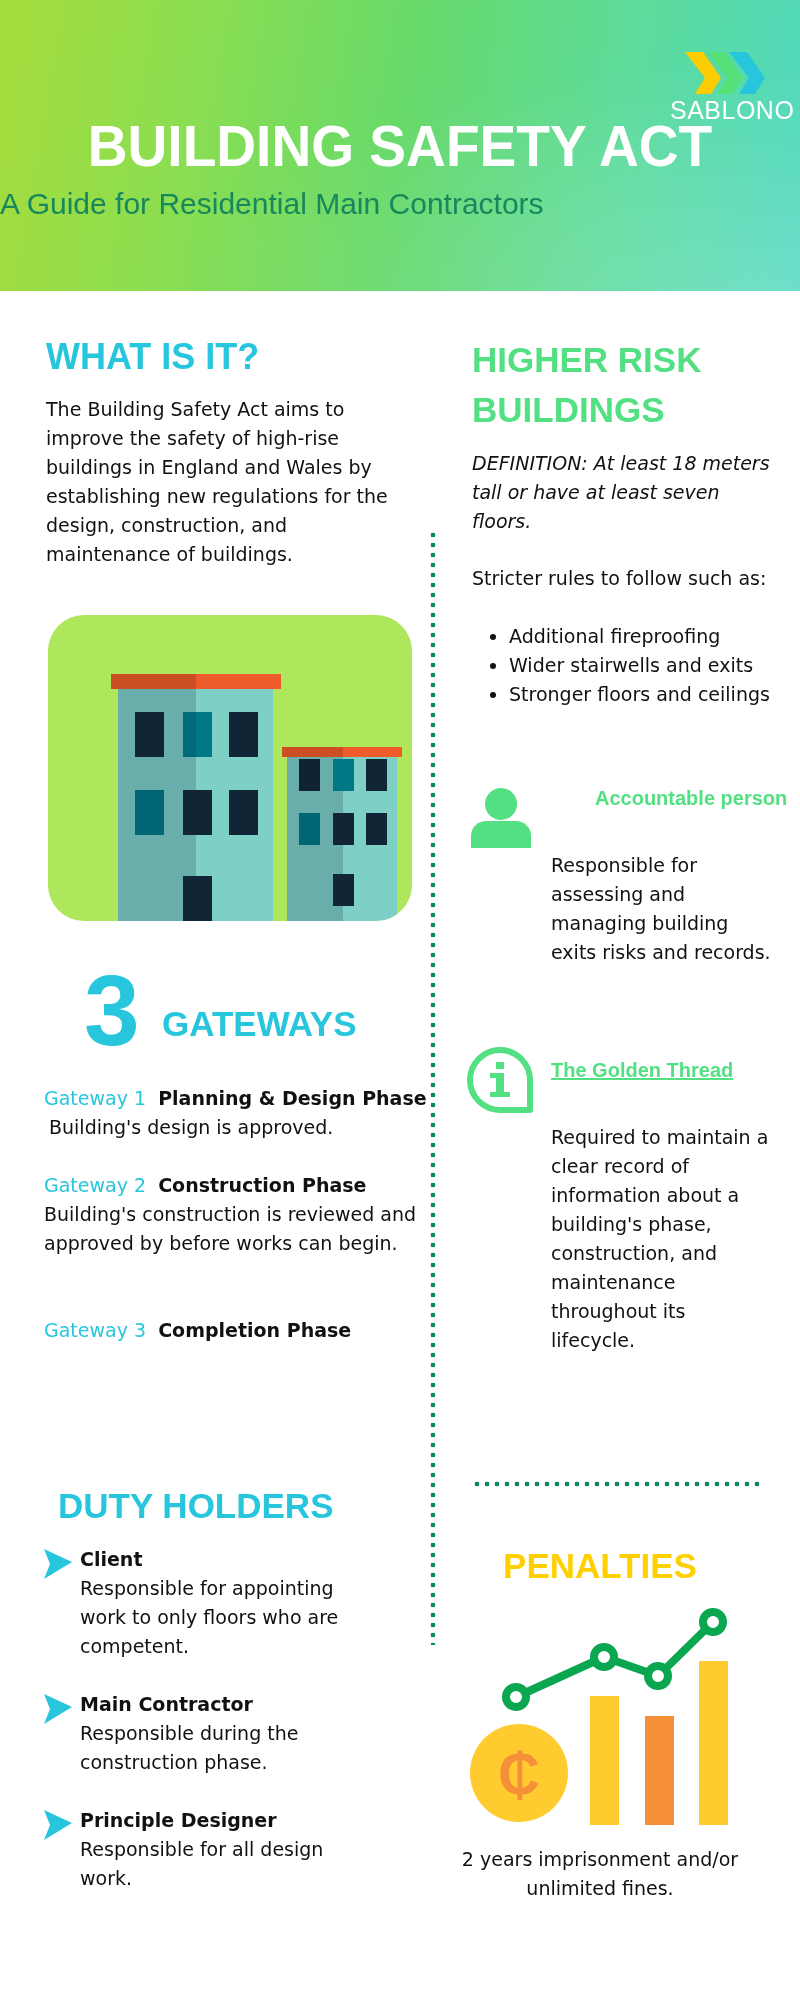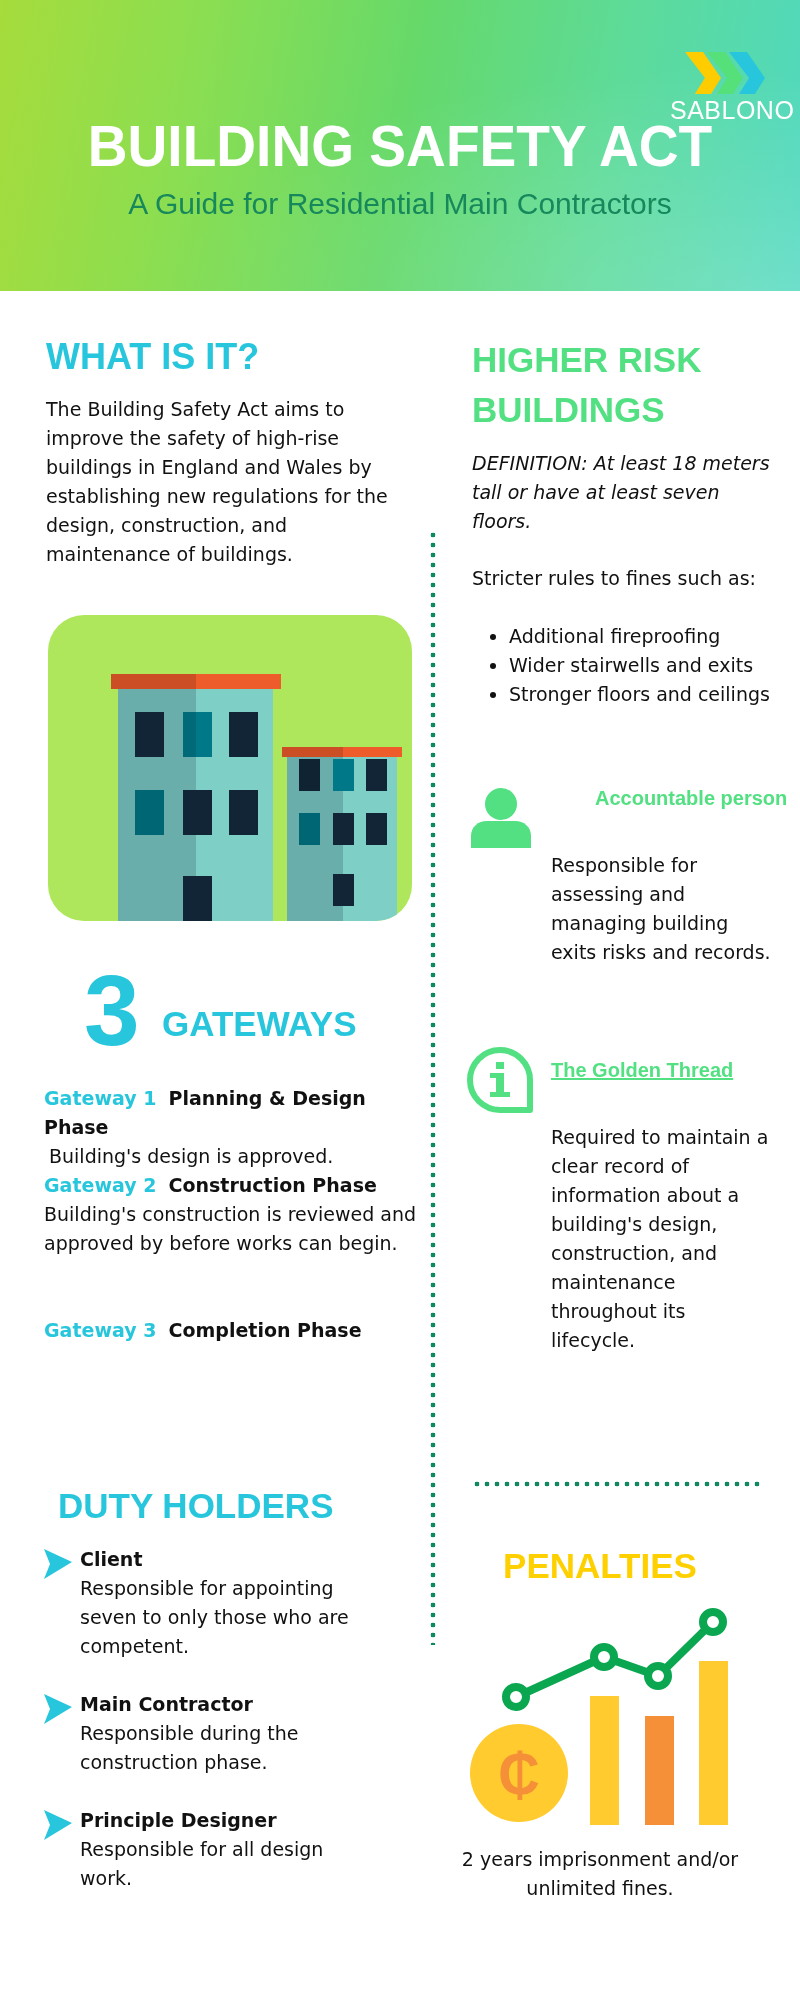--- a/index.html
+++ b/index.html
@@ -11,39 +11,39 @@
   .header { left:0; top:0; width:800px; height:291px;
     background: linear-gradient(100deg, #a6dc3c 0%, #8ade52 25%, #66d96a 50%, #5ddb9a 75%, #4fd8c0 100%); }
   .header::after { content:""; position:absolute; left:0; top:0; right:0; bottom:0;
     background: radial-gradient(ellipse at 95% 100%, rgba(255,255,255,0.18), rgba(255,255,255,0) 55%); }
   .logo { left:683px; top:22px; width:90px; height:80px; z-index:2;margin-top:30px; }
   .logo-text { position:absolute; left:-13px; top:44px; width:112px; text-align:center;
     font-family:"Liberation Sans", sans-serif; font-size:25px; color:#ffffff; letter-spacing:0.5px; }
   .title { left:0; top:112px; width:800px; text-align:center; z-index:2;
     font-family:"Liberation Sans", sans-serif; font-weight:bold; font-size:58px; color:#ffffff;
     letter-spacing:0px; transform:scaleX(0.95); }
-  .subtitle { left:0; top:187px; width:800px; text-align:center; z-index:2;
+  .subtitle { left:0; top:187px; width:800px; text-align:left; z-index:2;
     font-family:"Liberation Sans", sans-serif; font-size:30px; color:#17875c; }
 
   
   .body-text { font-family:"DejaVu Sans", sans-serif; font-size:19px; line-height:29px; color:#111; }
   .h-cyan { font-family:"Liberation Sans", sans-serif; font-weight:bold; color:#27c6dc; }
   .h-green { font-family:"Liberation Sans", sans-serif; font-weight:bold; color:#52e082; }
   .h-yellow { font-family:"Liberation Sans", sans-serif; font-weight:bold; color:#ffd000; }
 
   .what-title { left:46px; top:336px; font-size:36px; }
   .what-body { left:46px; top:395px; width:370px; }
 
   .illus { left:48px; top:615px; width:364px; height:306px; background:#aee75c; border-radius:36px; overflow:hidden; }
 
   .gw-three { left:84px; top:960px; font-family:"Liberation Sans", sans-serif; font-weight:bold;
     font-size:100px; line-height:100px; color:#27c6dc; }
   .gw-title { left:162px; top:1004px; font-size:35px; }
   .gw-block { left:44px; width:385px; }
-  .gw-label { color:#27c6dc; font-weight:bold; }
+  .gw-label { color:#27c6dc; font-weight:normal; }
   .gw-phase { color:#111; font-weight:bold; }
 
   .divider-v { left:430px; top:530px; width:6px; height:1115px;
     background-image: radial-gradient(circle, #0f8a5f 2.3px, transparent 2.6px);
     background-size: 6px 10px; background-repeat: repeat-y; }
   .divider-h { left:472px; top:1481px; width:288px; height:6px;
     background-image: radial-gradient(circle, #0f8a5f 2.3px, transparent 2.6px);
     background-size: 10px 6px; background-repeat: repeat-x; }
 
   .hr-title { left:472px; top:335px; font-size:35px; line-height:50px; }
@@ -139,21 +139,21 @@
   <div><span class="gw-label">Gateway 3</span>&nbsp;&nbsp;<span class="gw-phase">Completion Phase</span></div>
 </div>
 
 <div class="abs h-cyan dh-title">DUTY HOLDERS</div>
 
 <div class="abs body-text dh-item" style="top:1545px;">
   <svg class="dh-arrow" viewBox="0 0 28 30">
       <polygon points="0,0 28,13 0,30 6,15" fill="#27c6dc"></polygon>
     </svg>
   <div class="dh-name">Client</div>
-  <div class="dh-desc">Responsible for appointing seven to only those who are competent.</div>
+  <div class="dh-desc">Responsible for appointing work to only floors who are competent.</div>
 </div>
 <div class="abs body-text dh-item" style="top:1690px;">
   <svg class="dh-arrow" viewBox="0 0 28 30">
       <polygon points="0,0 28,13 0,30 6,15" fill="#27c6dc"></polygon>
     </svg>
   <div class="dh-name">Main Contractor</div>
   <div class="dh-desc">Responsible during the construction phase.</div>
 </div>
 <div class="abs body-text dh-item" style="top:1806px;">
   <svg class="dh-arrow" viewBox="0 0 28 30">
@@ -161,21 +161,21 @@
     </svg>
   <div class="dh-name">Principle Designer</div>
   <div class="dh-desc">Responsible for all design work.</div>
 </div>
 
 <div class="abs h-green hr-title">
   <div>HIGHER RISK</div>
   <div>BUILDINGS</div>
 </div>
 <div class="abs body-text hr-def">DEFINITION: At least 18 meters tall or have at least seven floors.</div>
-<div class="abs body-text hr-rules">Stricter rules to fines such as:</div>
+<div class="abs body-text hr-rules">Stricter rules to follow such as:</div>
 <ul class="abs body-text hr-list">
   <li>Additional fireproofing</li>
   <li>Wider stairwells and exits</li>
   <li>Stronger floors and ceilings</li>
 </ul>
 
 <svg class="abs ap-icon" viewBox="0 0 62 62">
   <circle cx="31" cy="18" r="16" fill="#52e082"></circle>
   <path d="M1,62 L1,50 C1,41 8,35 17,35 L45,35 C54,35 61,41 61,50 L61,62 Z" fill="#52e082"></path>
 </svg>
@@ -183,21 +183,21 @@
 <div class="abs body-text ap-body">Responsible for assessing and managing building exits risks and records.</div>
 
 <svg class="abs gt-icon" viewBox="0 0 68 68">
   <path d="M34,4 A30,30 0 1 0 34,64 L64,64 L64,34 A30,30 0 0 0 34,4 Z" fill="none" stroke="#52e082" stroke-width="6" stroke-linejoin="round"></path>
   <rect x="30" y="16" width="8" height="7" fill="#52e082"></rect>
   <rect x="30" y="27" width="8" height="22" fill="#52e082"></rect>
   <rect x="24" y="27" width="10" height="5" fill="#52e082"></rect>
   <rect x="24" y="46" width="20" height="5" fill="#52e082"></rect>
 </svg>
 <div class="abs h-green gt-title">The Golden Thread</div>
-<div class="abs body-text gt-body">Required to maintain a clear record of information about a building's design, construction, and maintenance throughout its lifecycle.</div>
+<div class="abs body-text gt-body">Required to maintain a clear record of information about a building's phase, construction, and maintenance throughout its lifecycle.</div>
 
 <div class="abs divider-h"></div>
 
 <div class="abs h-yellow pen-title">PENALTIES</div>
 <svg class="abs pen-graphic" viewBox="0 0 270 228">
 
   <rect x="124" y="94" width="29" height="129" fill="#ffcb2f"></rect>
   <rect x="179" y="114" width="29" height="109" fill="#f58f38"></rect>
   <rect x="233" y="59" width="29" height="164" fill="#ffcb2f"></rect>
 

